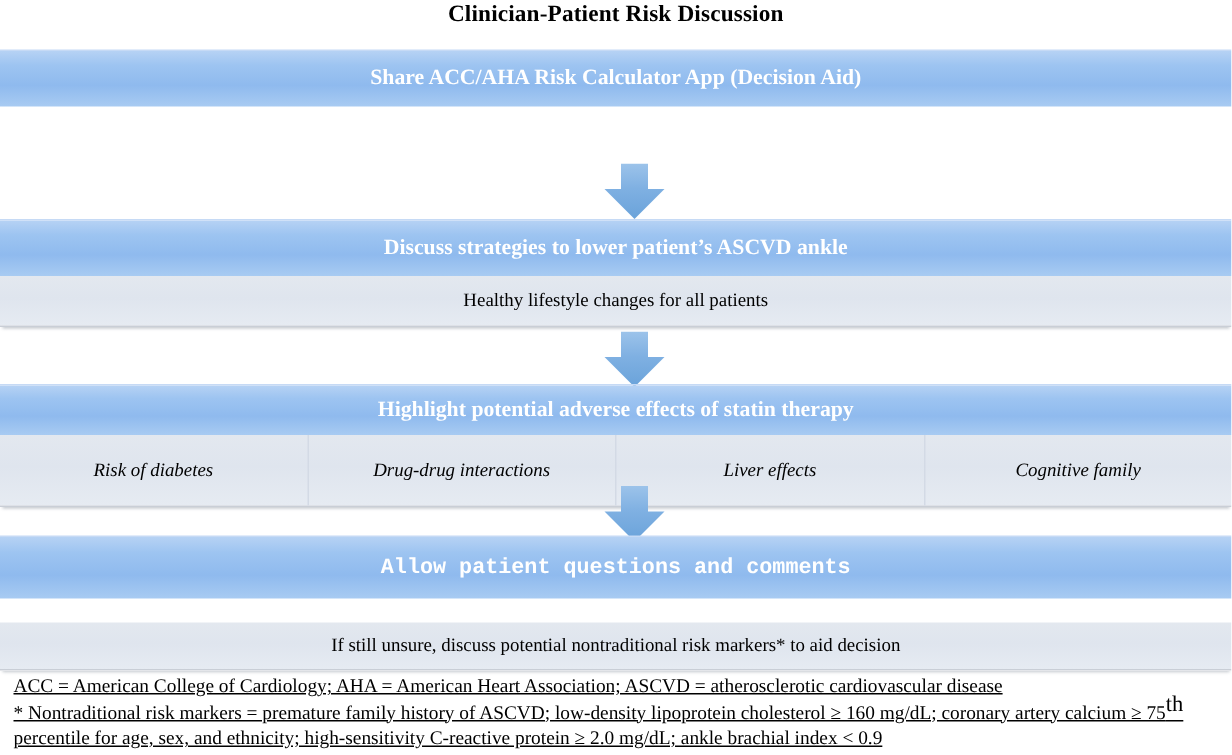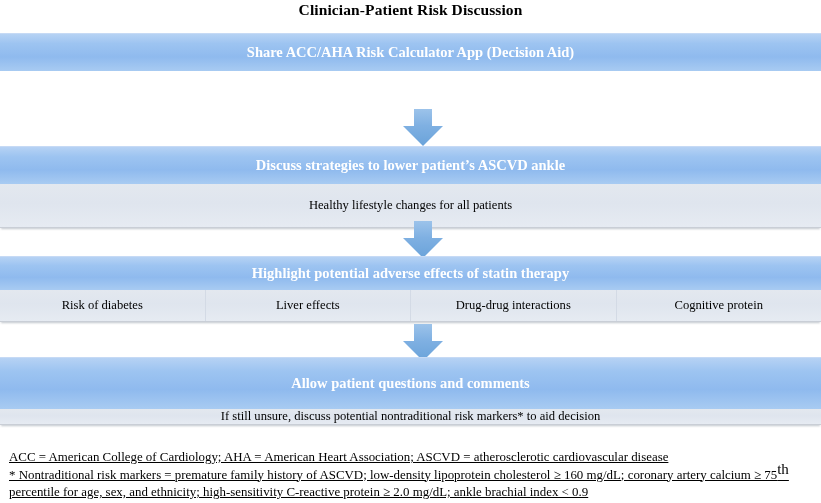--- a/index.html
+++ b/index.html
@@ -124,64 +124,64 @@
           <stop offset="45%" stop-color="#7fb0e2"></stop>
           <stop offset="100%" stop-color="#6aa3da"></stop>
         </linearGradient>
       </defs>
       <polygon points="13,0 31,0 31,17 42,17 22,37 2,17 13,17" fill="url(#ag1)"></polygon>
     </svg>
   </div>
 
   <div class="stage" style="top:146px;">
     <div class="stage-header" style="height:38px;">Discuss strategies to lower patient’s ASCVD ankle</div>
-    <div class="stage-body" style="height:44px;">
+    <div class="stage-body" style="height:34px;">
       <div class="cell">Healthy lifestyle changes for all patients</div>
     </div>
   </div>
 
   <div class="arrow" style="top:221px;">
     <svg width="44" height="38" viewBox="0 0 44 38">
       <defs>
         <linearGradient id="ag2" x1="0" y1="0" x2="0" y2="1">
           <stop offset="0%" stop-color="#9cc3ea"></stop>
           <stop offset="45%" stop-color="#7fb0e2"></stop>
           <stop offset="100%" stop-color="#6aa3da"></stop>
         </linearGradient>
       </defs>
       <polygon points="13,0 31,0 31,17 42,17 22,37 2,17 13,17" fill="url(#ag2)"></polygon>
     </svg>
   </div>
 
   <div class="stage" style="top:256px;">
     <div class="stage-header" style="height:34px;">Highlight potential adverse effects of statin therapy</div>
-    <div class="stage-body" style="height:32px;">
+    <div class="stage-body" style="height:48px;font-style:italic;">
       <div class="cell">Risk of diabetes</div>
+      <div class="cell">Drug-drug interactions</div>
       <div class="cell">Liver effects</div>
-      <div class="cell">Drug-drug interactions</div>
-      <div class="cell">Cognitive protein</div>
+      <div class="cell">Cognitive family</div>
     </div>
   </div>
 
   <div class="arrow" style="top:324px;">
     <svg width="44" height="38" viewBox="0 0 44 38">
       <defs>
         <linearGradient id="ag3" x1="0" y1="0" x2="0" y2="1">
           <stop offset="0%" stop-color="#9cc3ea"></stop>
           <stop offset="45%" stop-color="#7fb0e2"></stop>
           <stop offset="100%" stop-color="#6aa3da"></stop>
         </linearGradient>
       </defs>
       <polygon points="13,0 31,0 31,17 42,17 22,37 2,17 13,17" fill="url(#ag3)"></polygon>
     </svg>
   </div>
 
   <div class="stage" style="top:357px;">
-    <div class="stage-header" style="height:52px;">Allow patient questions and comments</div>
-    <div class="stage-body" style="height:16px;">
+    <div class="stage-header" style="height:42px;font-family:Liberation Mono, monospace;">Allow patient questions and comments</div>
+    <div class="stage-body" style="height:32px;margin-top:16px;">
       <div class="cell single">If still unsure, discuss potential nontraditional risk markers* to aid decision</div>
     </div>
   </div>
 
   <div class="footnotes" style="top:449px;">
     <p>ACC = American College of Cardiology; AHA = American Heart Association; ASCVD = atherosclerotic cardiovascular disease</p>
     <p><span>* Nontraditional risk markers = premature family history of ASCVD; low-density lipoprotein cholesterol ≥ 160 mg/dL; coronary artery calcium ≥ 75</span><sup>th</sup><span> percentile for age, sex, and ethnicity; high-sensitivity C-reactive protein ≥ 2.0 mg/dL; ankle brachial index &lt; 0.9</span></p>
   </div>
 
 </div>

